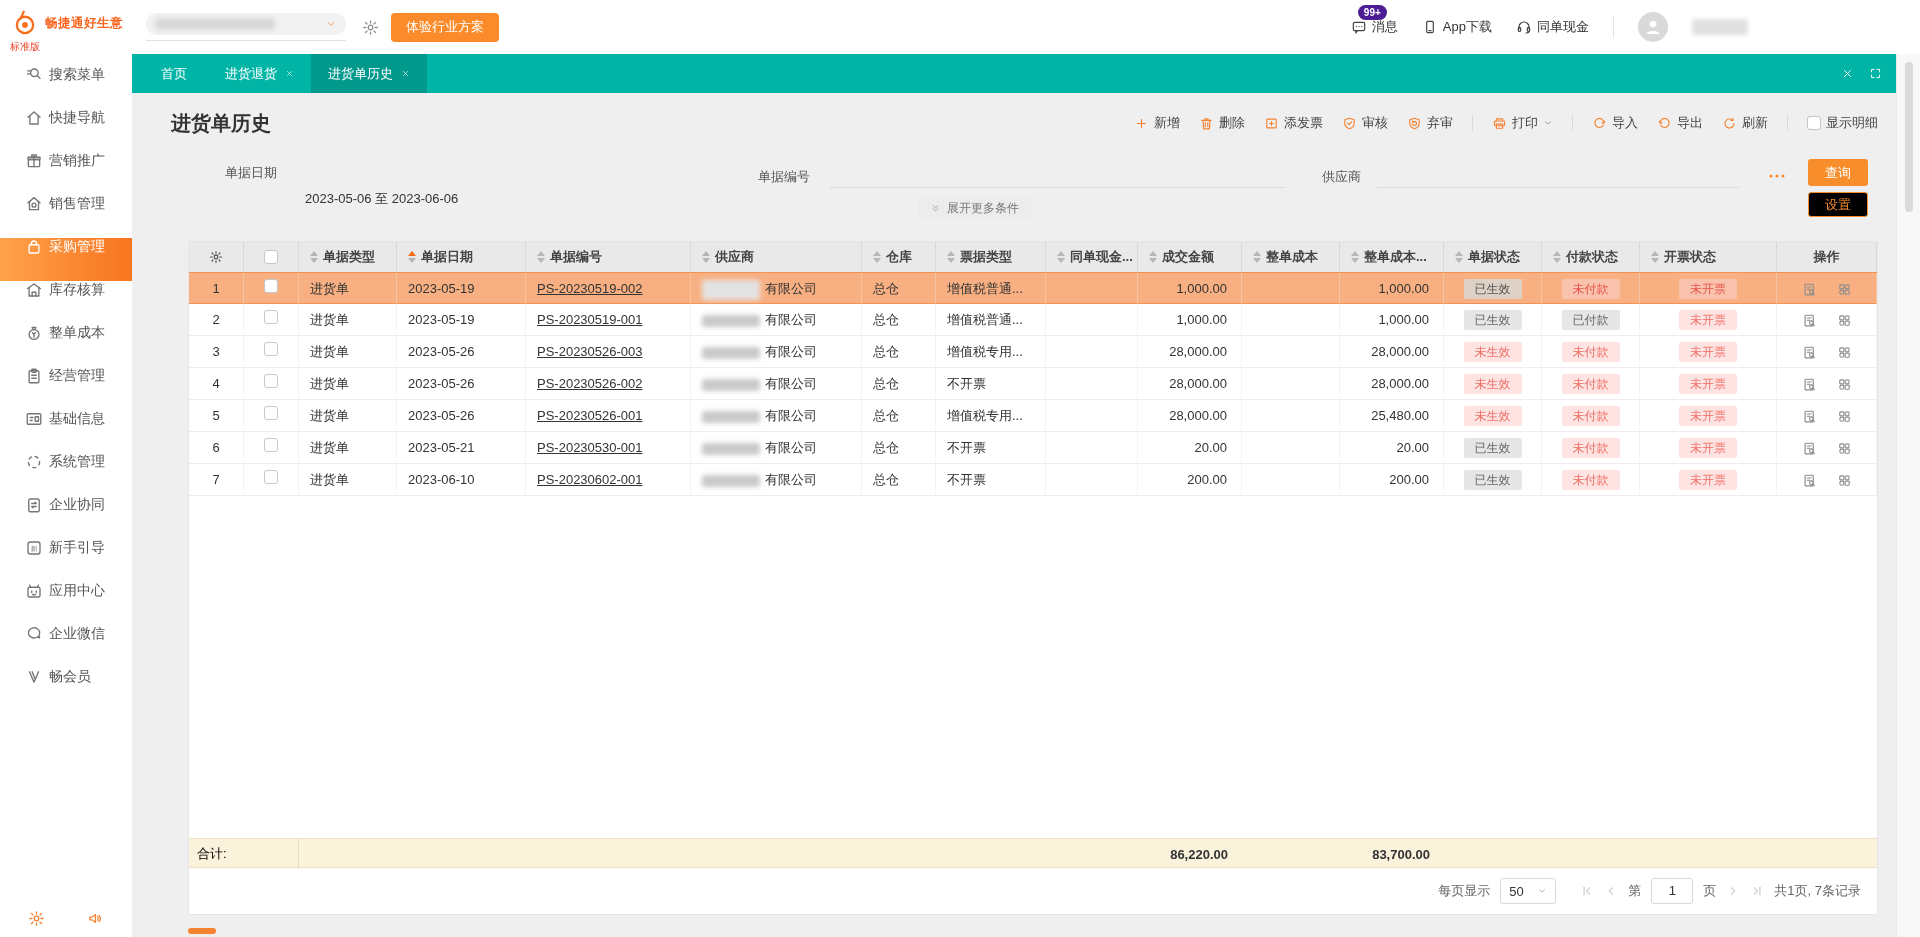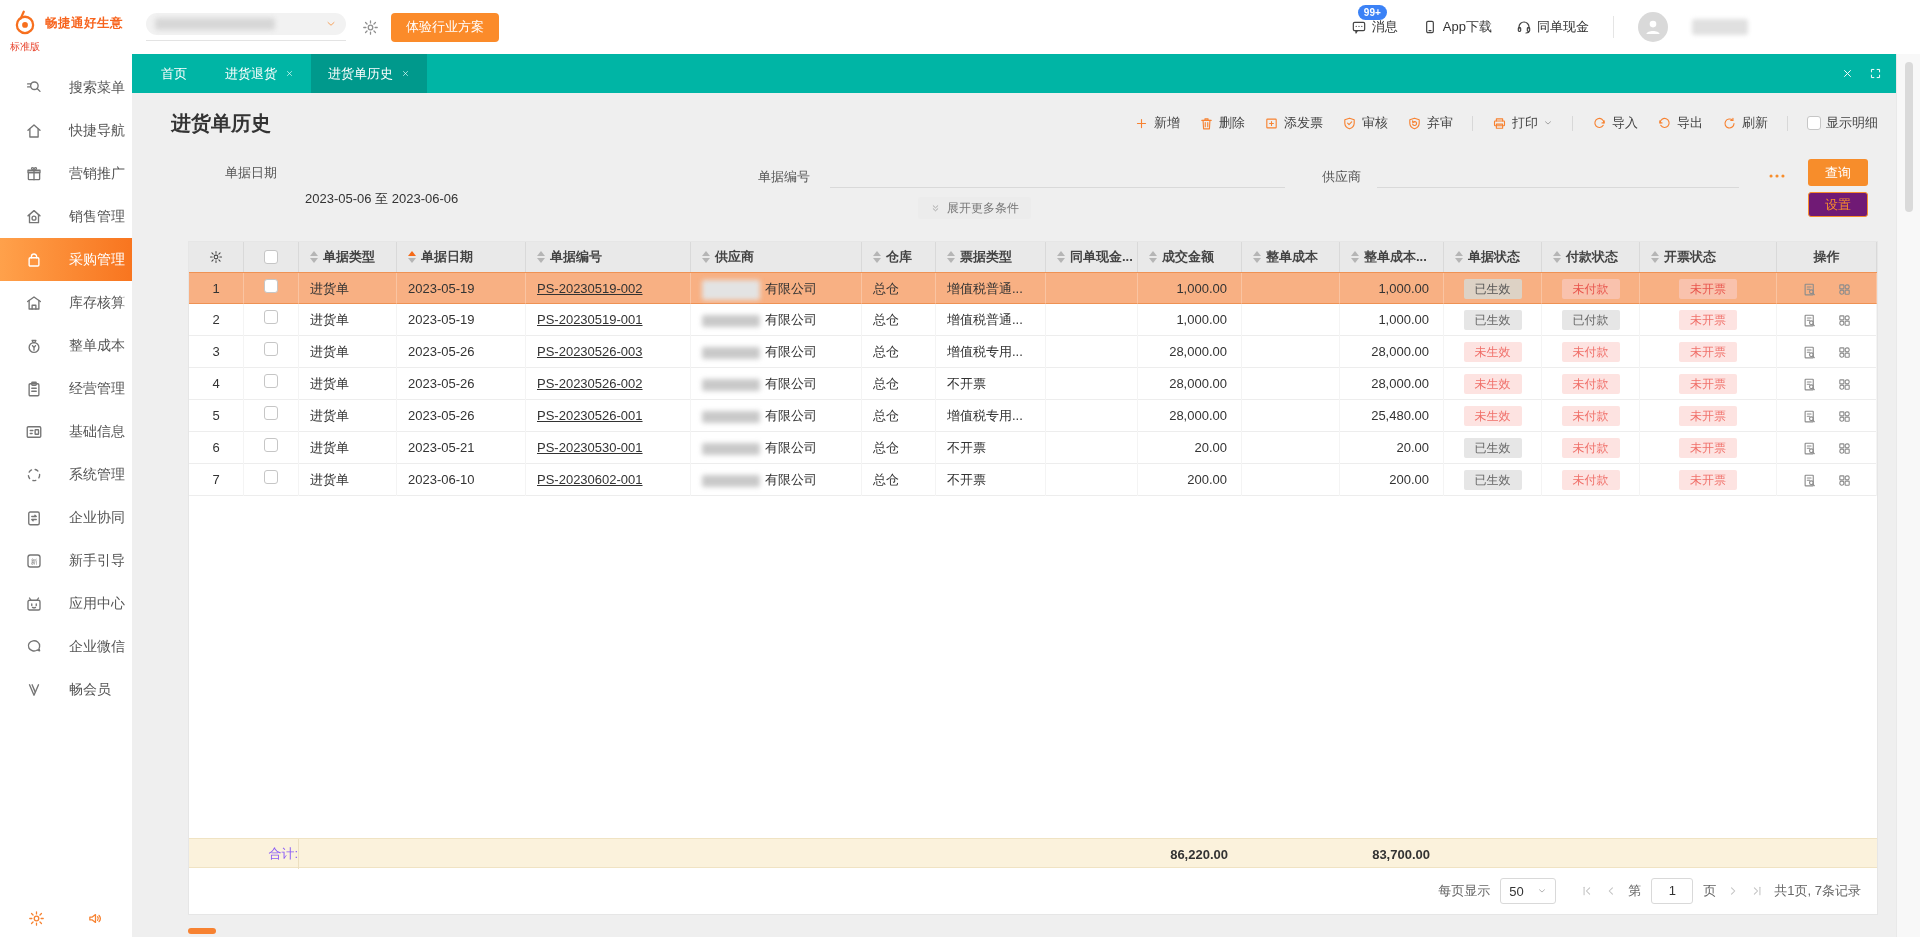--- a/index.html
+++ b/index.html
@@ -8,40 +8,40 @@
   .icon { display:inline-flex; align-items:center; justify-content:center; flex:0 0 auto; }
   .icon svg { width:100%; height:100%; display:block; }
 
   
   .sidebar { position:absolute; left:0; top:0; width:132px; height:937px; background:#fff; z-index:5; }
   .logo-row { display:flex; align-items:flex-start; gap:5px; padding:8px 4px 0 10px; }
   .logo-mark { width:30px; height:30px; color:#f76f1e; }
   .brand-name { color:#f7641e; font-size:12.5px; font-weight:700; margin-top:7px; letter-spacing:.5px; white-space:nowrap; }
   .edition { color:#e8442d; font-size:10px; padding:2px 0 0 10px; }
   .menu { margin-top:12px; }
-  .side-item { height:43px; display:flex; align-items:center; gap:26px; padding-left:25px; color:#555; font-size:14px; cursor:pointer; }
+  .side-item { height:43px; display:flex; align-items:flex-start; gap:6px; padding-left:25px; color:#555; font-size:14px; cursor:pointer; }
   .side-item .icon { width:18px; height:18px; color:#757575; }
   .side-item.active { background:linear-gradient(90deg,#ffa14b 0%,#f8751f 100%); color:#fff; }
   .side-item.active .icon { color:#fff; }
   .side-footer { position:absolute; bottom:10px; left:0; width:100%; display:flex; justify-content:space-between; padding:0 28px; color:#f78231; }
   .side-footer .icon { width:17px; height:17px; cursor:pointer; }
 
   
   .topbar { position:absolute; left:132px; top:0; right:0; height:54px; background:#fff; display:flex; align-items:center; padding-left:14px; z-index:4; }
   .search-wrap { width:200px; border-bottom:1px solid #e3e3e3; padding-bottom:5px; }
   .search-pill { background:#f2f2f2; border-radius:12px; height:22px; display:flex; align-items:center; justify-content:space-between; padding:0 9px; cursor:pointer; }
   .blur-chip { display:inline-block; background:#d7d7d7; border-radius:3px; filter:blur(2.5px); }
   .search-pill .blur-chip { width:120px; height:12px; }
   .search-pill .icon { width:12px; height:12px; color:#f59a4e; }
   .topbar-gear { width:17px; height:17px; color:#8f8f8f; margin-left:16px; cursor:pointer; }
   .cta-btn { margin-left:12px; background:#fb8b2a; color:#fff; border:none; font-size:13px; height:29px; padding:0 15px; border-radius:4px; cursor:pointer; font-family:inherit; }
   .topbar-right { margin-left:auto; display:flex; align-items:center; gap:24px; padding-right:172px; }
   .tb-item { display:flex; align-items:center; gap:5px; font-size:13px; color:#333; position:relative; cursor:pointer; }
   .tb-item .icon { width:16px; height:16px; color:#444; }
-  .tb-badge { position:absolute; top:-13px; left:7px; background:#3b82f6; color:#fff; font-size:10px; font-weight:700; height:15px; line-height:15px; padding:0 6px; border-radius:8px; }
+  .tb-badge { position:absolute; top:-13px; left:7px; background:#4c1d95; color:#fff; font-size:10px; font-weight:700; height:15px; line-height:15px; padding:0 6px; border-radius:8px; }
   .tb-divider { width:1px; height:22px; background:#e5e5e5; }
   .avatar { width:30px; height:30px; border-radius:50%; background:#d9d9d9; color:#fff; display:flex; align-items:center; justify-content:center; cursor:pointer; }
   .avatar .icon { width:20px; height:20px; }
   .name-blur { width:56px; height:16px; background:#e0e0e0; border-radius:3px; filter:blur(2px); }
 
   
   .tabbar { position:absolute; left:132px; top:54px; right:24px; height:39px; background:#00b5a5; display:flex; align-items:stretch; color:#fff; z-index:3; }
   .tab { display:flex; align-items:center; gap:8px; padding:0 17px; font-size:13px; cursor:pointer; }
   .tab:first-child { margin-left:8px; padding:0 21px; }
   .tab.active { background:#00998c; }
@@ -70,21 +70,21 @@
   .f-date { position:absolute; left:93px; top:16px; display:flex; align-items:center; gap:9px; }
   .pill { height:22px; line-height:20px; border:1px solid #dcdcdc; background:#fff; border-radius:11px; padding:0 10px; font-size:12px; color:#666; cursor:pointer; }
   .pill.active { background:linear-gradient(180deg,#f9912c,#f7741e); border-color:#f7741e; color:#fff; font-weight:700; }
   .f-range { position:absolute; left:173px; top:42px; font-size:13px; color:#333; }
   .f-docno-label { position:absolute; left:626px; top:20px; }
   .f-docno-input { position:absolute; left:698px; top:16px; width:455px; height:24px; border-bottom:1px solid #d9d9d9; cursor:text; }
   .f-supplier-label { position:absolute; left:1190px; top:20px; }
   .f-supplier-input { position:absolute; left:1245px; top:16px; width:362px; height:24px; border-bottom:1px solid #d9d9d9; cursor:text; }
   .f-ellipsis { position:absolute; left:1634px; top:17px; width:22px; height:22px; color:#f78d2b; cursor:pointer; }
   .query-btn { position:absolute; left:1676px; top:11px; width:60px; height:27px; background:#f78d2b; border:none; border-radius:3px; color:#fff; font-size:13px; cursor:pointer; font-family:inherit; }
-  .settings-btn { position:absolute; left:1676px; top:44px; width:60px; height:25px; background:#701a75; border:1px solid #f78d2b; border-radius:3px; color:#f78d2b; font-size:13px; cursor:pointer; font-family:inherit; }
+  .settings-btn { position:absolute; left:1676px; top:44px; width:60px; height:25px; background:#000000; border:1px solid #f78d2b; border-radius:3px; color:#f78d2b; font-size:13px; cursor:pointer; font-family:inherit; }
   .expand-btn { position:absolute; left:786px; top:49px; height:22px; background:#ececec; border:none; border-radius:2px; color:#777; font-size:12px; display:flex; align-items:center; gap:6px; padding:0 12px; cursor:pointer; font-family:inherit; }
   .expand-btn .icon { width:11px; height:11px; color:#999; }
 
   
   .table-card { position:absolute; left:56px; right:18px; top:148px; bottom:22px; background:#fff; border:1px solid #e6e6e6; display:flex; flex-direction:column; }
   .grid-row { display:grid; grid-template-columns:55px 55px 98px 129px 165px 171px 74px 110px 92px 104px 98px 104px 98px 98px 137px 1fr; }
   .thead { background:#e9e9e9; height:30px; align-items:center; font-size:13px; font-weight:600; color:#444; flex:0 0 auto; }
   .th { display:flex; align-items:center; gap:5px; padding-left:11px; height:30px; border-right:1px solid #d9d9d9; overflow:hidden; white-space:nowrap; cursor:pointer; }
   .th.center { justify-content:center; padding-left:0; }
   .sort { display:inline-flex; flex-direction:column; gap:2px; }
@@ -104,21 +104,21 @@
   .badge { display:inline-block; min-width:58px; padding:0 8px; height:20px; line-height:20px; font-size:12px; border-radius:2px; text-align:center; }
   .badge.ok { background:#e6e6e6; color:#666; }
   .trow.hl .badge.ok { background:#ddd2c5; color:#555; }
   .badge.bad { background:#fde3e1; color:#f0706a; }
   .trow.hl .badge.bad { background:#f9c2ad; color:#e8554d; }
   .ops { display:flex; justify-content:center; align-items:center; gap:20px; color:#8c8c8c; height:32px; }
   .ops .icon { width:15px; height:15px; cursor:pointer; }
   .card-filler { flex:1 1 auto; }
 
   .totals { height:30px; align-items:center; background:#fbf2dc; border-top:1px solid #f0e3c3; border-bottom:1px solid #f0e3c3; font-size:13px; color:#333; flex:0 0 auto; }
-  .totals .t-label { grid-column:1 / 3; padding-left:8px; color:#8b5cf6; border-right:1px solid #ecdfc0; height:30px; line-height:30px;text-align:right; }
+  .totals .t-label { grid-column:1 / 3; padding-left:8px; color:#000000; border-right:1px solid #ecdfc0; height:30px; line-height:30px; }
   .totals .t-amount { grid-column:10; text-align:right; padding-right:14px; font-weight:700; }
   .totals .t-cost { grid-column:12; text-align:right; padding-right:14px; font-weight:700; }
 
   .pager { display:flex; align-items:center; justify-content:flex-end; gap:10px; padding:0 16px; height:46px; font-size:13px; color:#666; flex:0 0 auto; }
   .select-box { width:56px; height:26px; border:1px solid #d9d9d9; border-radius:3px; display:flex; align-items:center; justify-content:space-between; padding:0 8px; color:#333; cursor:pointer; background:#fff; }
   .select-box .icon { width:10px; height:10px; color:#999; }
   .pg-ic { width:14px; height:14px; color:#c2c2c2; cursor:pointer; }
   .page-input { width:42px; height:26px; border:1px solid #d9d9d9; border-radius:3px; text-align:center; line-height:24px; color:#333; background:#fff; cursor:text; }
   .pg-gap { width:4px; }
   .h-scroll { position:absolute; left:56px; bottom:3px; width:28px; height:6px; background:#f78231; border-radius:3px; }

